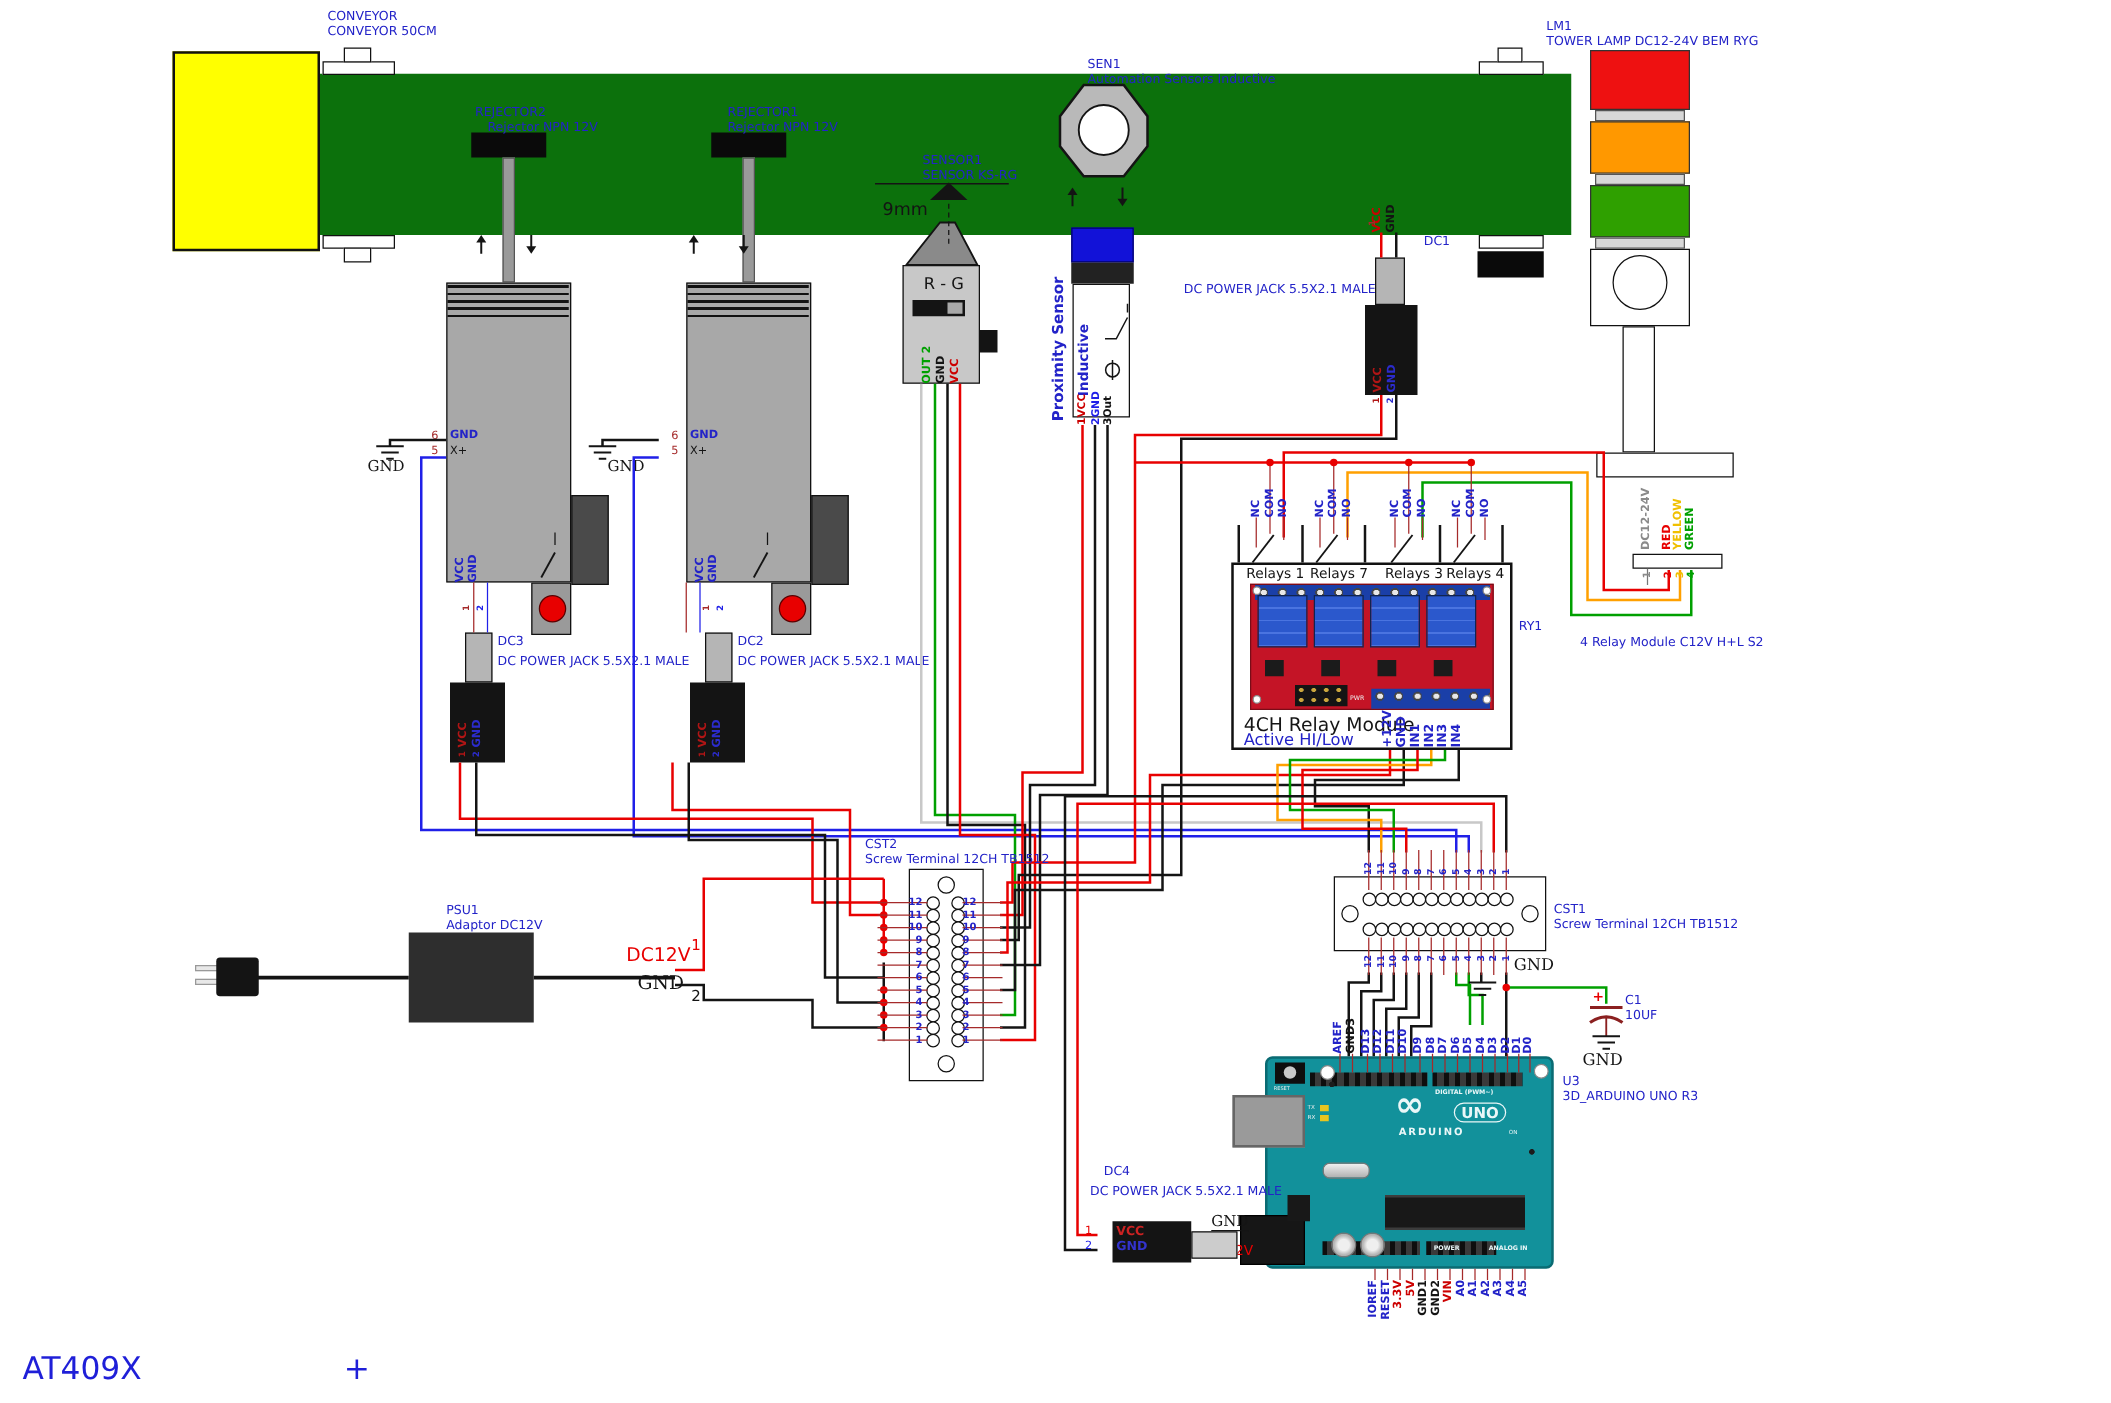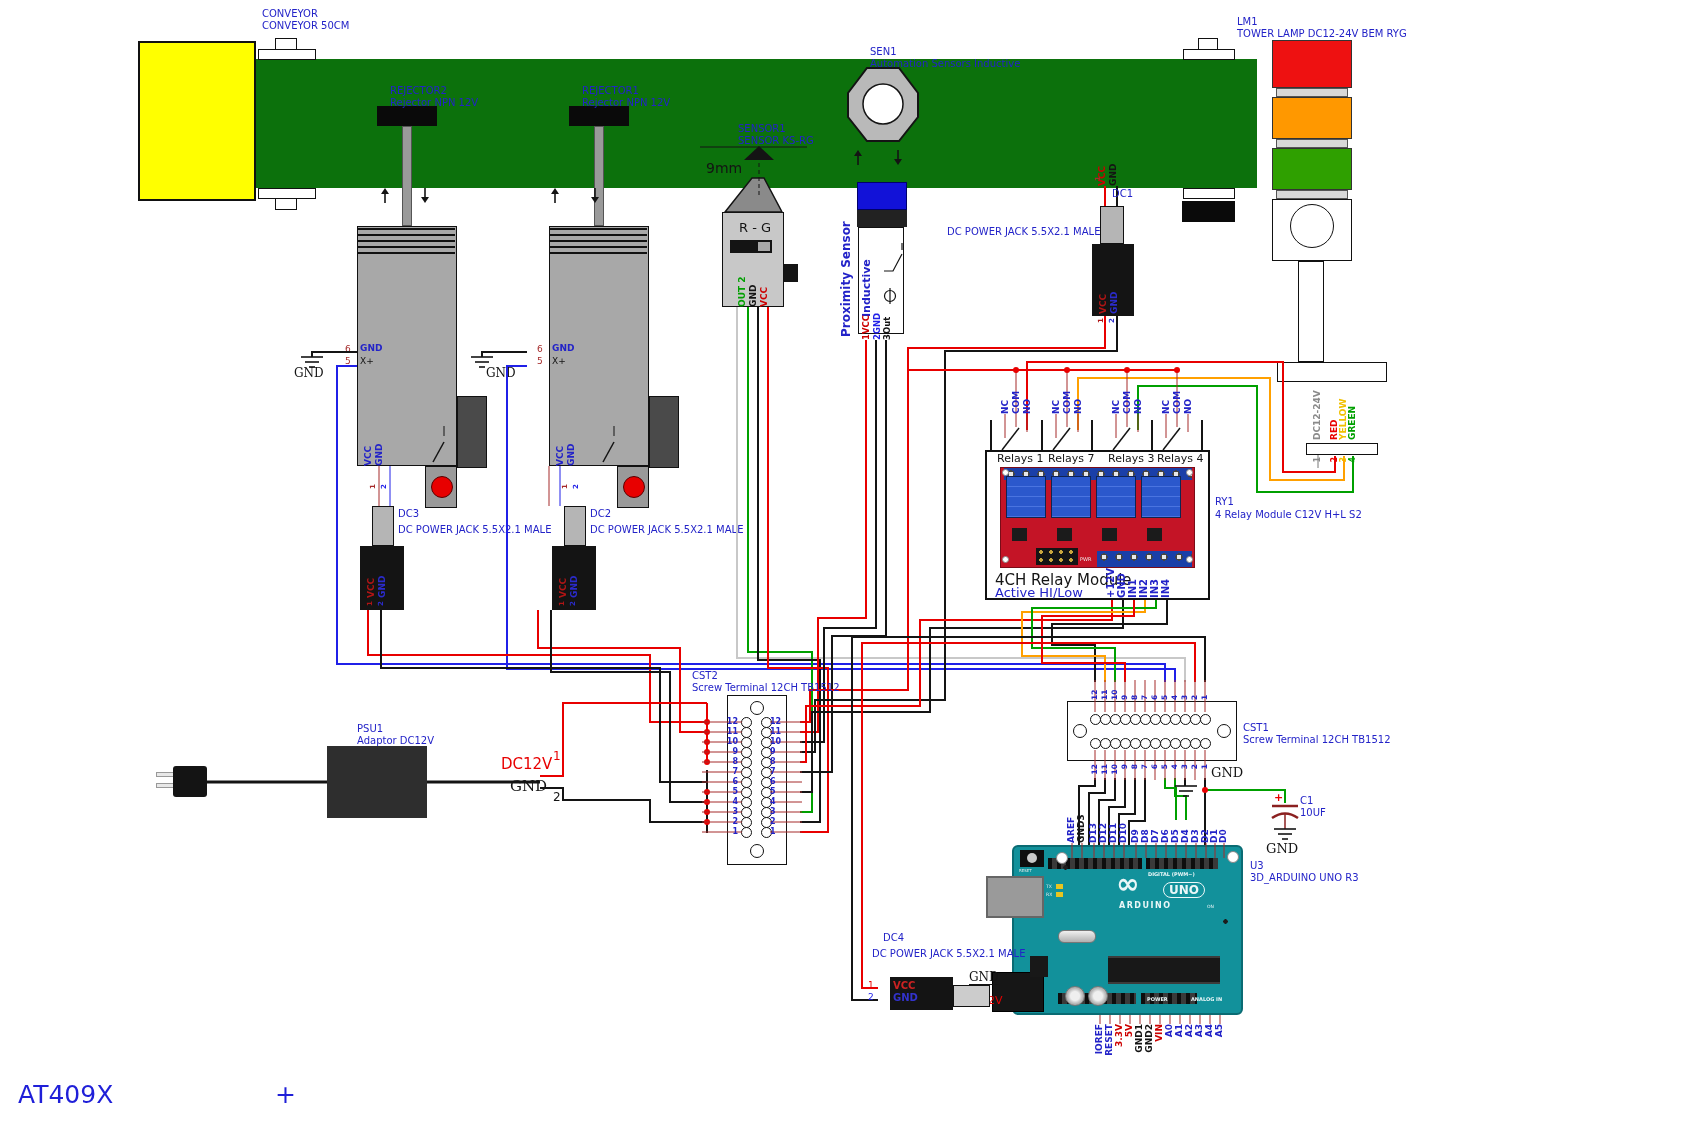--- a/index.html
+++ b/index.html
@@ -242,21 +242,21 @@
   <div class="cmp" style="left:258px;top:188px;width:58px;height:11px;background:#fff;border:1.5px solid #111"></div>
   <div class="cmp" style="left:275px;top:198px;width:22px;height:12px;background:#fff;border:1.5px solid #111"></div>
   <div class="cmp" style="left:1183px;top:49px;width:52px;height:11px;background:#fff;border:1.5px solid #111"></div>
   <div class="cmp" style="left:1198px;top:38px;width:20px;height:12px;background:#fff;border:1.5px solid #111"></div>
   <div class="cmp" style="left:1183px;top:188px;width:52px;height:11px;background:#fff;border:1.5px solid #111"></div>
   <div class="cmp" style="left:1182px;top:201px;width:53px;height:21px;background:#0a0a0a"></div>
   <div class="lbl" style="left:262px;top:8px">CONVEYOR</div>
   <div class="lbl" style="left:262px;top:20px">CONVEYOR 50CM</div>
 
   <div class="cmp" style="left:287px;top:80px;width:260px;height:480px">
-    <div class="lbl" style="left:103px;top:5px">REJECTOR2</div>
+    <div class="lbl" style="left:93px;top:5px">REJECTOR2</div>
     <div class="lbl" style="left:103px;top:17px">Rejector NPN 12V</div>
     <div style="position:absolute;left:90px;top:26px;width:60px;height:20px;background:#0a0a0a"></div>
     <div style="position:absolute;left:115px;top:46px;width:10px;height:100px;background:#9a9a9a;border:1px solid #555"></div>
     <div style="position:absolute;left:70px;top:146px;width:100px;height:240px;background:#a8a8a8;border:1.5px solid #111"></div>
     <div class="ribs" style="position:absolute;left:71px;top:148px;width:97px;height:26px"></div>
     <div class="txt" style="left:58px;top:264px;font-size:9px;color:#a52a2a">6</div>
     <div class="txt" style="left:73px;top:263px;font-size:9px;font-weight:bold;color:#2323c8">GND</div>
     <div class="txt" style="left:58px;top:276px;font-size:9px;color:#a52a2a">5</div>
     <div class="txt" style="left:73px;top:276px;font-size:9px;color:#141414">X+</div>
     <div class="txt serif" style="left:7px;top:286px;font-size:12px;color:#141414">GND</div>
@@ -325,21 +325,21 @@
   <div class="cmp" style="left:858px;top:227px;width:46px;height:107px;background:#fff;border:1.5px solid #111"></div>
   <div class="vt" style="left:841px;top:225px;height:112px;font-size:12px;color:#2323c8">Proximity Sensor</div>
   <div class="vt" style="left:862px;top:225px;height:92px;font-size:11px;color:#2323c8">Inductive</div>
   <div class="vt" style="left:861px;top:300px;height:40px;font-size:8.5px;color:#cc0000">1VCC</div>
   <div class="vt" style="left:872px;top:300px;height:40px;font-size:8.5px;color:#2020e8">2GND</div>
   <div class="vt" style="left:882px;top:300px;height:40px;font-size:8.5px;color:#141414">3Out</div>
 
   <div class="vt" style="left:1097px;top:146px;height:40px;color:#cc0000">VCC</div>
   <div class="vt" style="left:1108px;top:146px;height:40px;color:#141414">GND</div>
   <div class="vt" style="left:1093px;top:176px;font-size:7px;color:#a52a2a">1</div>
-  <div class="lbl" style="left:1112px;top:188px">DC1</div>
+  <div class="lbl" style="left:1139px;top:188px">DC1</div>
   <div class="lbl" style="left:947px;top:226px">DC POWER JACK 5.5X2.1 MALE</div>
   <div class="cmp" style="left:1100px;top:206px;width:24px;height:38px;background:#b5b5b5;border:1.5px solid #111"></div>
   <div class="cmp" style="left:1092px;top:244px;width:42px;height:72px;background:#141414"></div>
   <div class="vt" style="left:1098px;top:284px;height:30px;color:#b01515">VCC</div>
   <div class="vt" style="left:1109px;top:284px;height:30px;color:#2b2bcc">GND</div>
   <div class="vt" style="left:1096px;top:318px;font-size:7px;color:#b01515">1</div>
   <div class="vt" style="left:1107px;top:318px;font-size:7px;color:#2b2bcc">2</div>
 
   <div class="cmp" style="left:985px;top:450px;width:225px;height:150px;background:#fff;border:2px solid #111"></div>
   <div class="cmp" style="left:1000px;top:467px;width:195px;height:101px;background:#c41426;border:1px solid #7a0c18"></div>
@@ -355,21 +355,21 @@
   <div class="cmp jumper" style="left:1036px;top:548px;width:42px;height:17px"></div>
   <div class="cmp screwstrip" style="left:1097px;top:551px;width:95px;height:16px"></div>
   <div class="cmp" style="left:1002px;top:469px;width:7px;height:7px;background:#fff;border:1px solid #888;border-radius:50%"></div>
   <div class="cmp" style="left:1186px;top:469px;width:7px;height:7px;background:#fff;border:1px solid #888;border-radius:50%"></div>
   <div class="cmp" style="left:1002px;top:556px;width:7px;height:7px;background:#fff;border:1px solid #888;border-radius:50%"></div>
   <div class="cmp" style="left:1186px;top:556px;width:7px;height:7px;background:#fff;border:1px solid #888;border-radius:50%"></div>
   <div class="txt" style="left:1080px;top:556px;font-size:5px;color:#eee">PWR</div>
   <div class="txt" style="left:995px;top:571px;font-size:15px;color:#141414">4CH Relay Module</div>
   <div class="txt" style="left:995px;top:585px;font-size:13px;color:#2323c8">Active HI/Low</div>
   <div class="lbl" style="left:1215px;top:496px">RY1</div>
-  <div class="lbl" style="left:1215px;top:509px">4 Relay Module C12V H+L S2</div>
+  <div class="lbl" style="left:1264px;top:509px">4 Relay Module C12V H+L S2</div>
 
   <div class="lbl" style="left:1237px;top:16px">LM1</div>
   <div class="lbl" style="left:1237px;top:28px">TOWER LAMP DC12-24V BEM RYG</div>
   <div class="cmp" style="left:1272px;top:40px;width:80px;height:48px;background:#ee1111;border:1px solid #333"></div>
   <div class="cmp" style="left:1276px;top:88px;width:72px;height:9px;background:#d8d8d8;border:1px solid #555"></div>
   <div class="cmp" style="left:1272px;top:97px;width:80px;height:42px;background:#ff9800;border:1px solid #333"></div>
   <div class="cmp" style="left:1276px;top:139px;width:72px;height:9px;background:#d8d8d8;border:1px solid #555"></div>
   <div class="cmp" style="left:1272px;top:148px;width:80px;height:42px;background:#2fa000;border:1px solid #333"></div>
   <div class="cmp" style="left:1276px;top:190px;width:72px;height:9px;background:#d8d8d8;border:1px solid #555"></div>
   <div class="cmp" style="left:1272px;top:199px;width:80px;height:62px;background:#fff;border:1.5px solid #111"></div>

